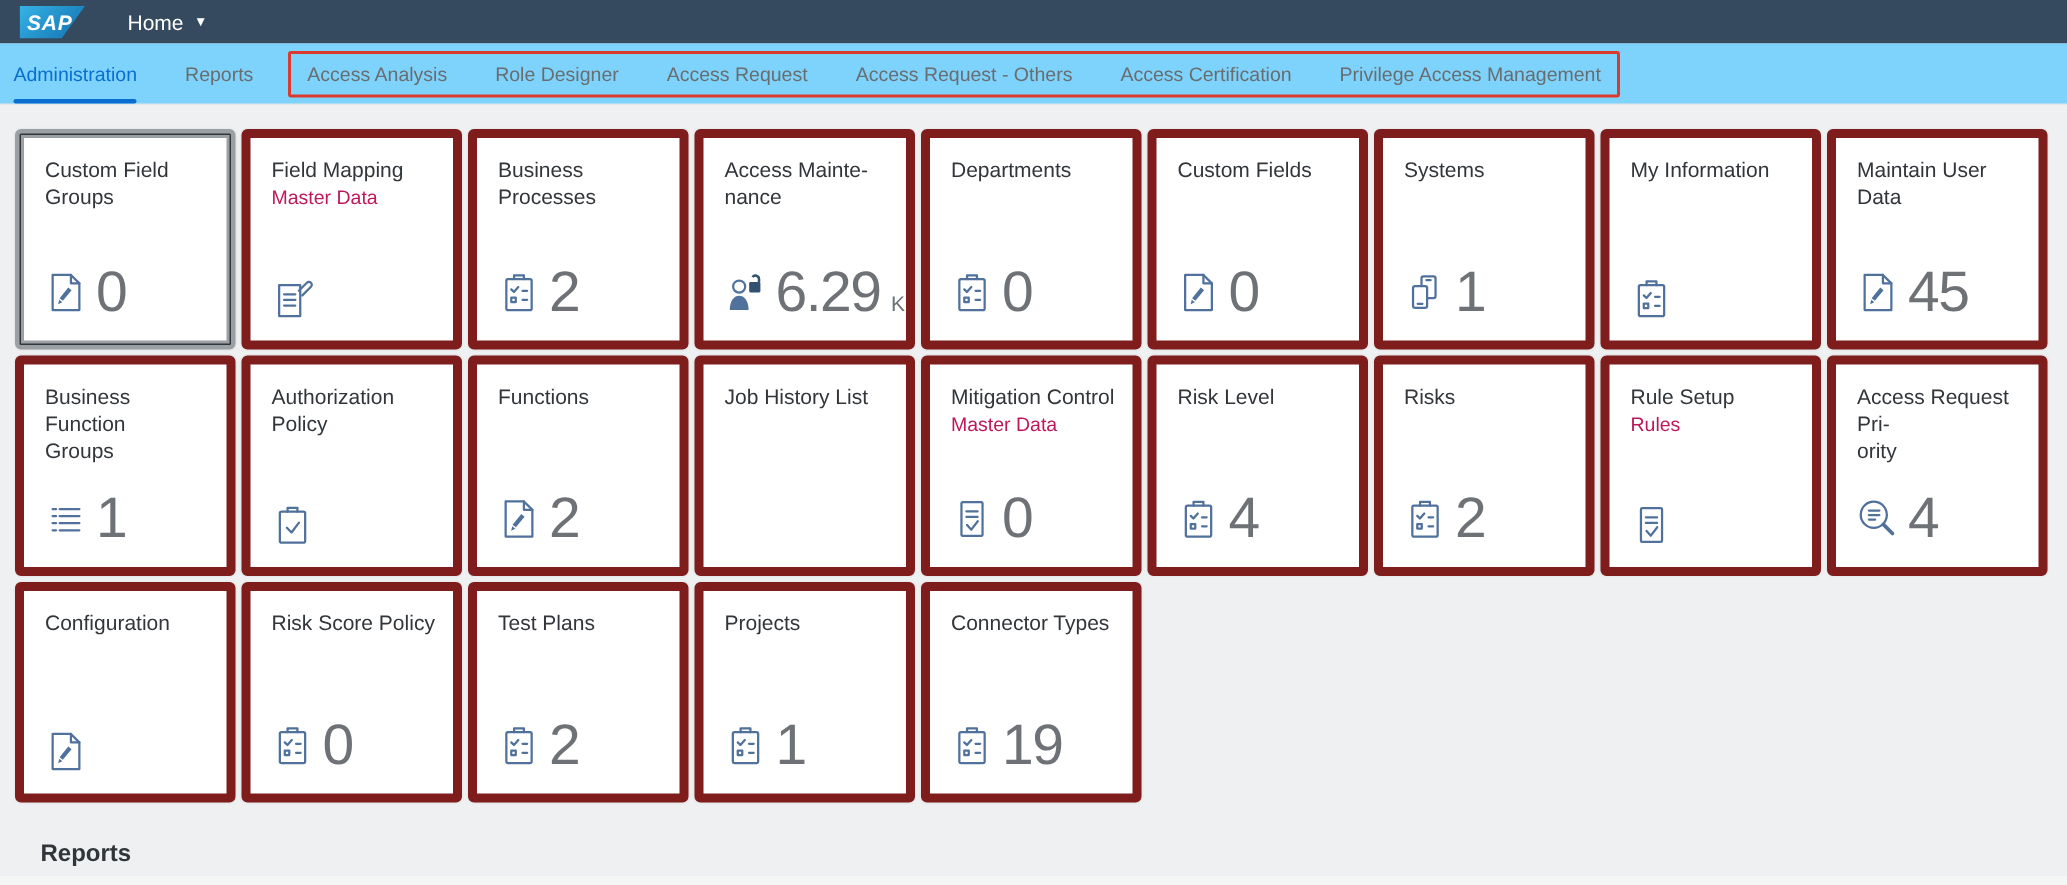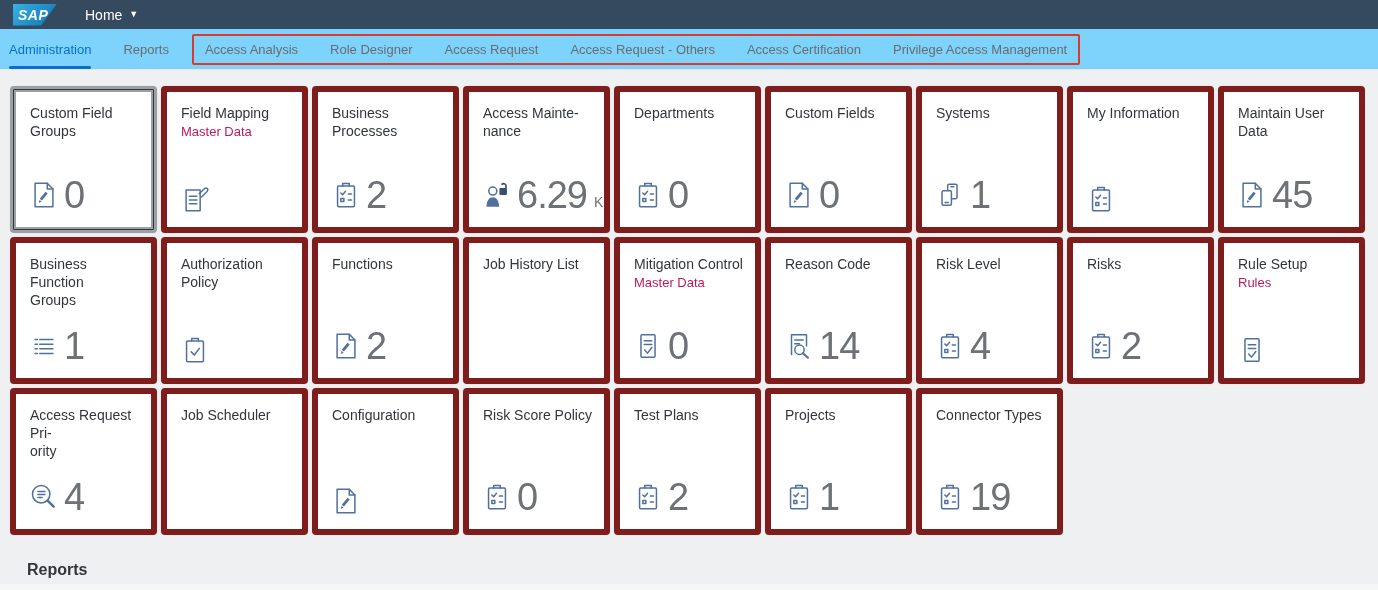--- a/index.html
+++ b/index.html
@@ -298,36 +298,20 @@
               <rect x="8.5" y="4" width="15" height="24" rx="1" fill="none" stroke="#50719c" stroke-width="1.6" stroke-linecap="round" stroke-linejoin="round"></rect>
               <path d="M12 10.5 h8 M12 14.5 h8" fill="none" stroke="#50719c" stroke-width="1.6" stroke-linecap="round" stroke-linejoin="round"></path>
               <path d="M12.5 20.2 l3 3.4 l4.6 -6" fill="none" stroke="#50719c" stroke-width="1.6" stroke-linecap="round" stroke-linejoin="round"></path>
             </svg>
           </span>
       <span class="tile-count">0</span>
 
     </div>
   </div>
 
-  <div class="tile">
-    <div class="tile-title">Reason Code</div>
-
-    <div class="tile-footer">
-      <span class="tile-icon">
-            <svg viewBox="0 0 32 32">
-              <path d="M8 25 V4 h16 v12" fill="none" stroke="#50719c" stroke-width="1.6" stroke-linecap="round" stroke-linejoin="round"></path>
-              <path d="M11.5 9.5 h9 M11.5 13.5 h5" fill="none" stroke="#50719c" stroke-width="1.6" stroke-linecap="round" stroke-linejoin="round"></path>
-              <circle cx="16.5" cy="20" r="5" fill="none" stroke="#50719c" stroke-width="1.6" stroke-linecap="round" stroke-linejoin="round"></circle>
-              <path d="M20.2 23.7 L25.5 28.5" stroke="#50719c" stroke-width="2.3" fill="none" stroke-linecap="round"></path>
-            </svg>
-          </span>
-      <span class="tile-count">14</span>
-
-    </div>
-  </div>
 
   <div class="tile">
     <div class="tile-title">Risk Level</div>
 
     <div class="tile-footer">
       <span class="tile-icon">
             <svg viewBox="0 0 32 32">
               <rect x="7" y="6.5" width="18" height="22" rx="1.2" fill="none" stroke="#50719c" stroke-width="1.6" stroke-linecap="round" stroke-linejoin="round"></rect>
               <path d="M12.5 6.5 V3.8 H19.5 V6.5" fill="none" stroke="#50719c" stroke-width="1.6" stroke-linecap="round" stroke-linejoin="round"></path>
               <path d="M10.5 13.8 l1.9 1.9 l3.1 -3.6" fill="none" stroke="#50719c" stroke-width="1.6" stroke-linecap="round" stroke-linejoin="round"></path>
@@ -385,29 +369,20 @@
               <circle cx="13" cy="13" r="9.3" fill="none" stroke="#50719c" stroke-width="1.6" stroke-linecap="round" stroke-linejoin="round"></circle>
               <path d="M9.5 10 h7.5 M9.5 13.2 h7.5 M9.5 16.4 h4.5" fill="none" stroke="#50719c" stroke-width="1.6" stroke-linecap="round" stroke-linejoin="round"></path>
               <path d="M19.8 19.8 L26.3 26.3" stroke="#50719c" stroke-width="2.6" fill="none" stroke-linecap="round"></path>
             </svg>
           </span>
       <span class="tile-count">4</span>
 
     </div>
   </div>
 
-  <div class="tile">
-    <div class="tile-title">Job Scheduler</div>
-
-    <div class="tile-footer">
-      
-      
-      
-    </div>
-  </div>
 
   <div class="tile">
     <div class="tile-title">Configuration</div>
 
     <div class="tile-footer">
       <span class="tile-icon">
             <svg viewBox="0 0 32 32">
               <path d="M6.5 3.5 H19.5 L25.5 9.5 V28.5 H6.5 Z" fill="none" stroke="#50719c" stroke-width="1.6" stroke-linecap="round" stroke-linejoin="round"></path>
               <path d="M19.5 3.5 V9.5 H25.5" fill="none" stroke="#50719c" stroke-width="1.6" stroke-linecap="round" stroke-linejoin="round"></path>
               <path d="M12.6 21 L18.8 13.4" stroke="#50719c" stroke-width="3" fill="none"></path>

